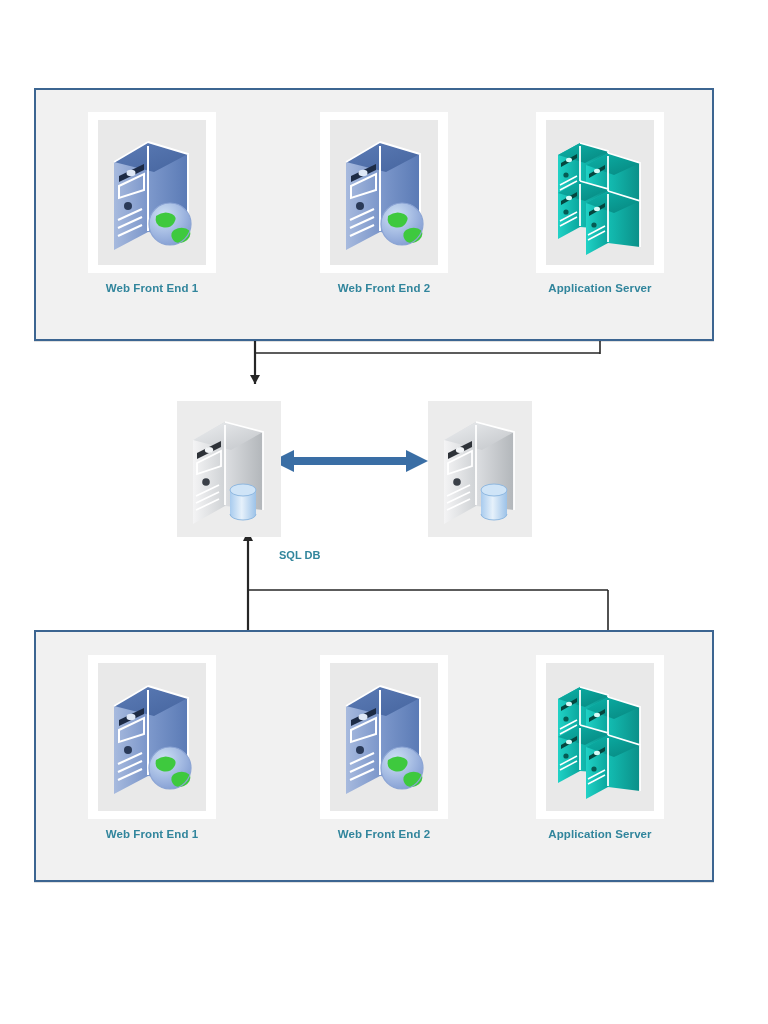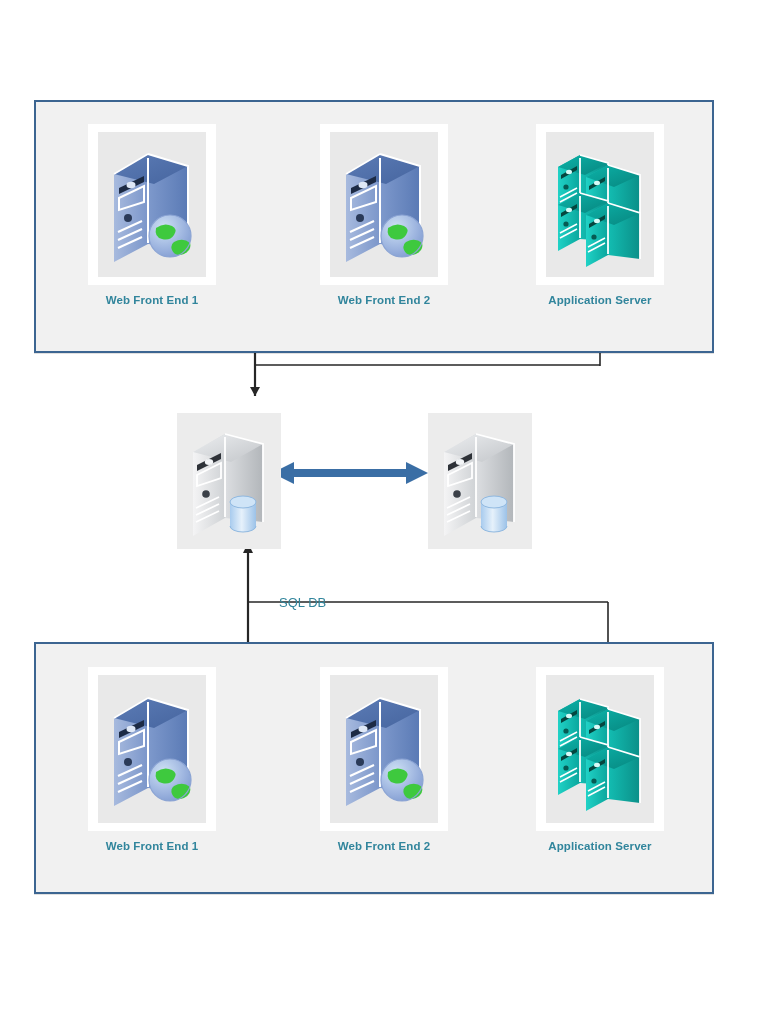--- a/index.html
+++ b/index.html
@@ -4,21 +4,21 @@
 <title>Farm Topology Diagram</title>
 <style>
   html,body{margin:0;padding:0;}
   body{
     width:768px;height:1024px;
     background:#ffffff;
     font-family:"Liberation Sans", sans-serif;
     overflow:hidden;
     position:relative;
   }
-  #canvas{position:absolute;left:0;top:12px;width:768px;height:764px;}
+  #canvas{position:absolute;left:0;top:0;width:768px;height:764px;}
 
   
   .farm-box{
     position:absolute;
     background:#f1f1f1;
     border:2px solid #3c6591;
     box-sizing:border-box;
     box-shadow:0 1px 0 rgba(0,0,0,.12);
   }
   #farm-top{left:34px;top:88px;width:680px;height:253px;}
@@ -46,23 +46,22 @@
     letter-spacing:.1px;
     white-space:nowrap;
   }
 
   
   .db-plate{background:#ececec;display:block;}
 
   
   #sqldb-caption{
     position:absolute;left:279px;top:549px;
-    font-size:13px;font-weight:normal;color:#31859c;
+    font-size:11px;font-weight:bold;color:#31859c;
     white-space:nowrap;
-    margin-top:34px;
   }
 
   svg.icon{display:block;}
 </style>
 </head>
 <body>
 
 <div id="canvas">
 
   <svg width="768" height="1024" style="position:absolute;left:0;top:0;">

